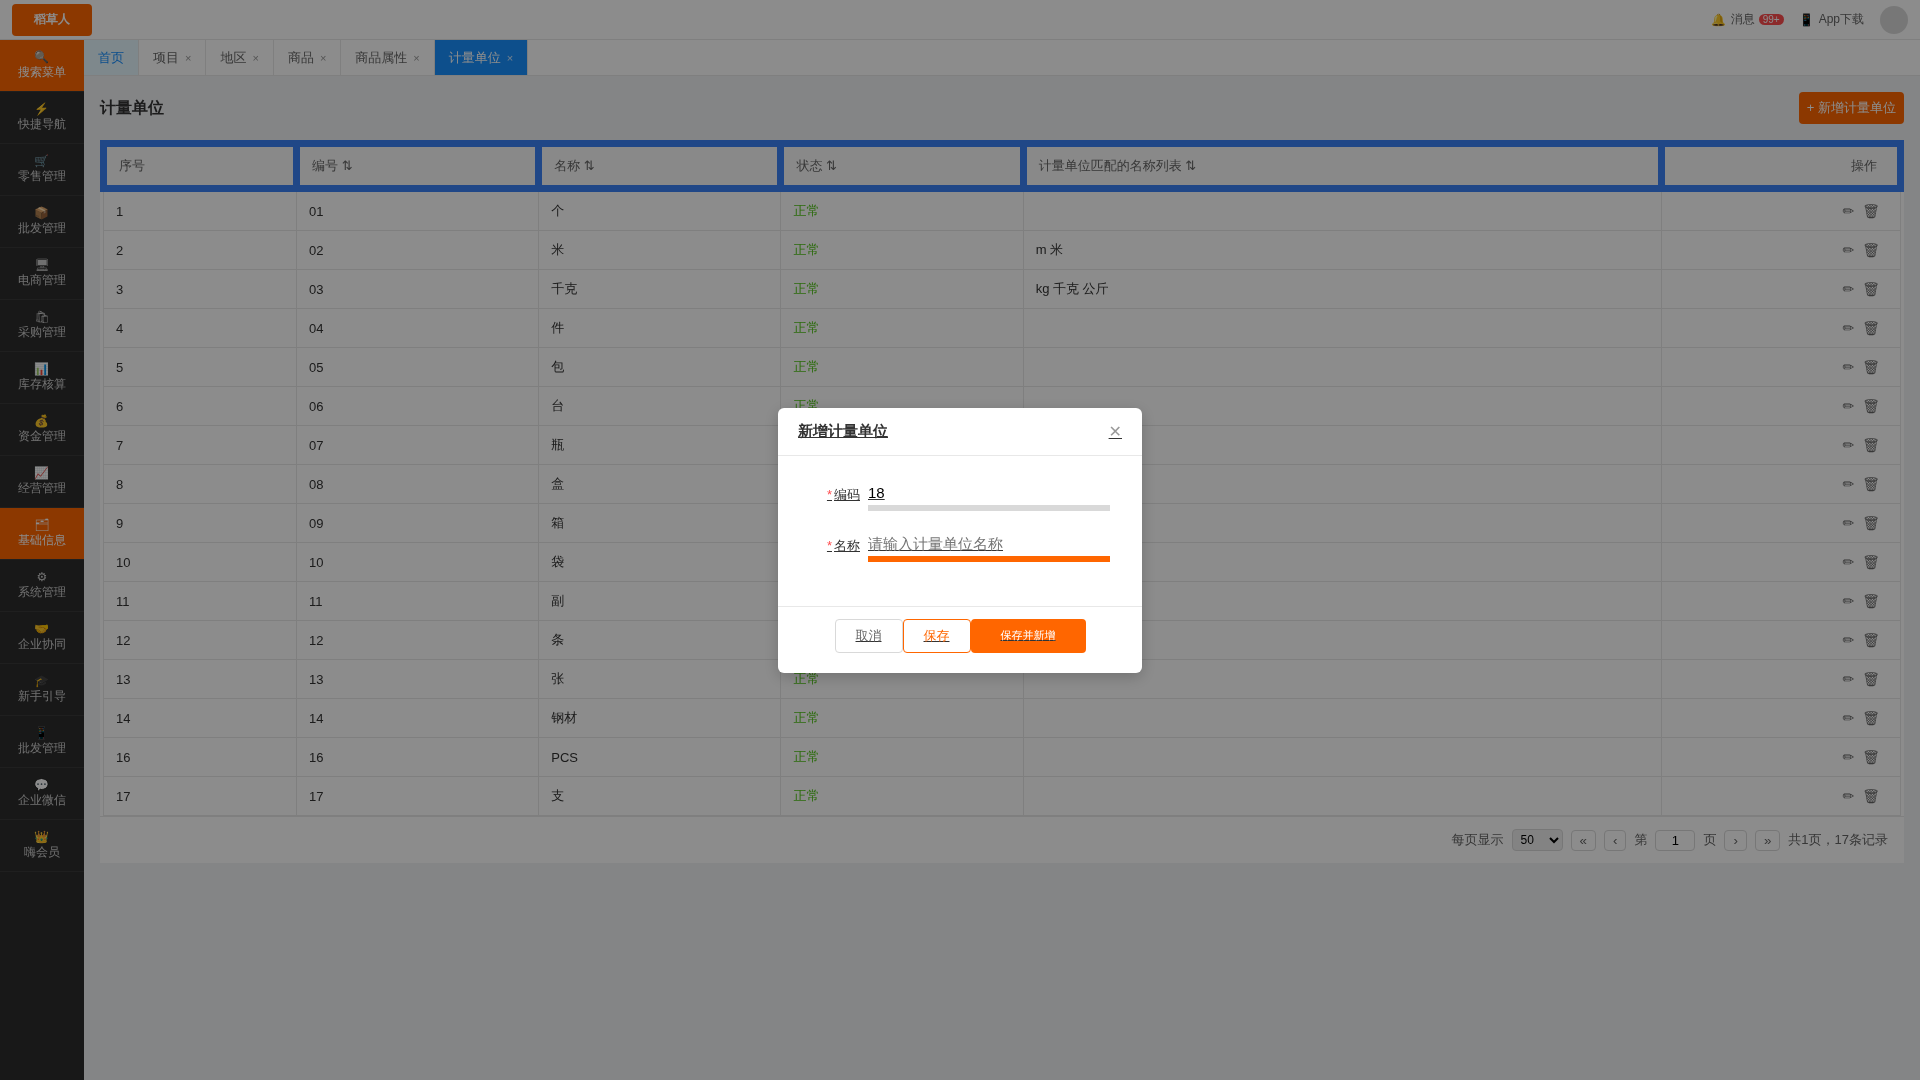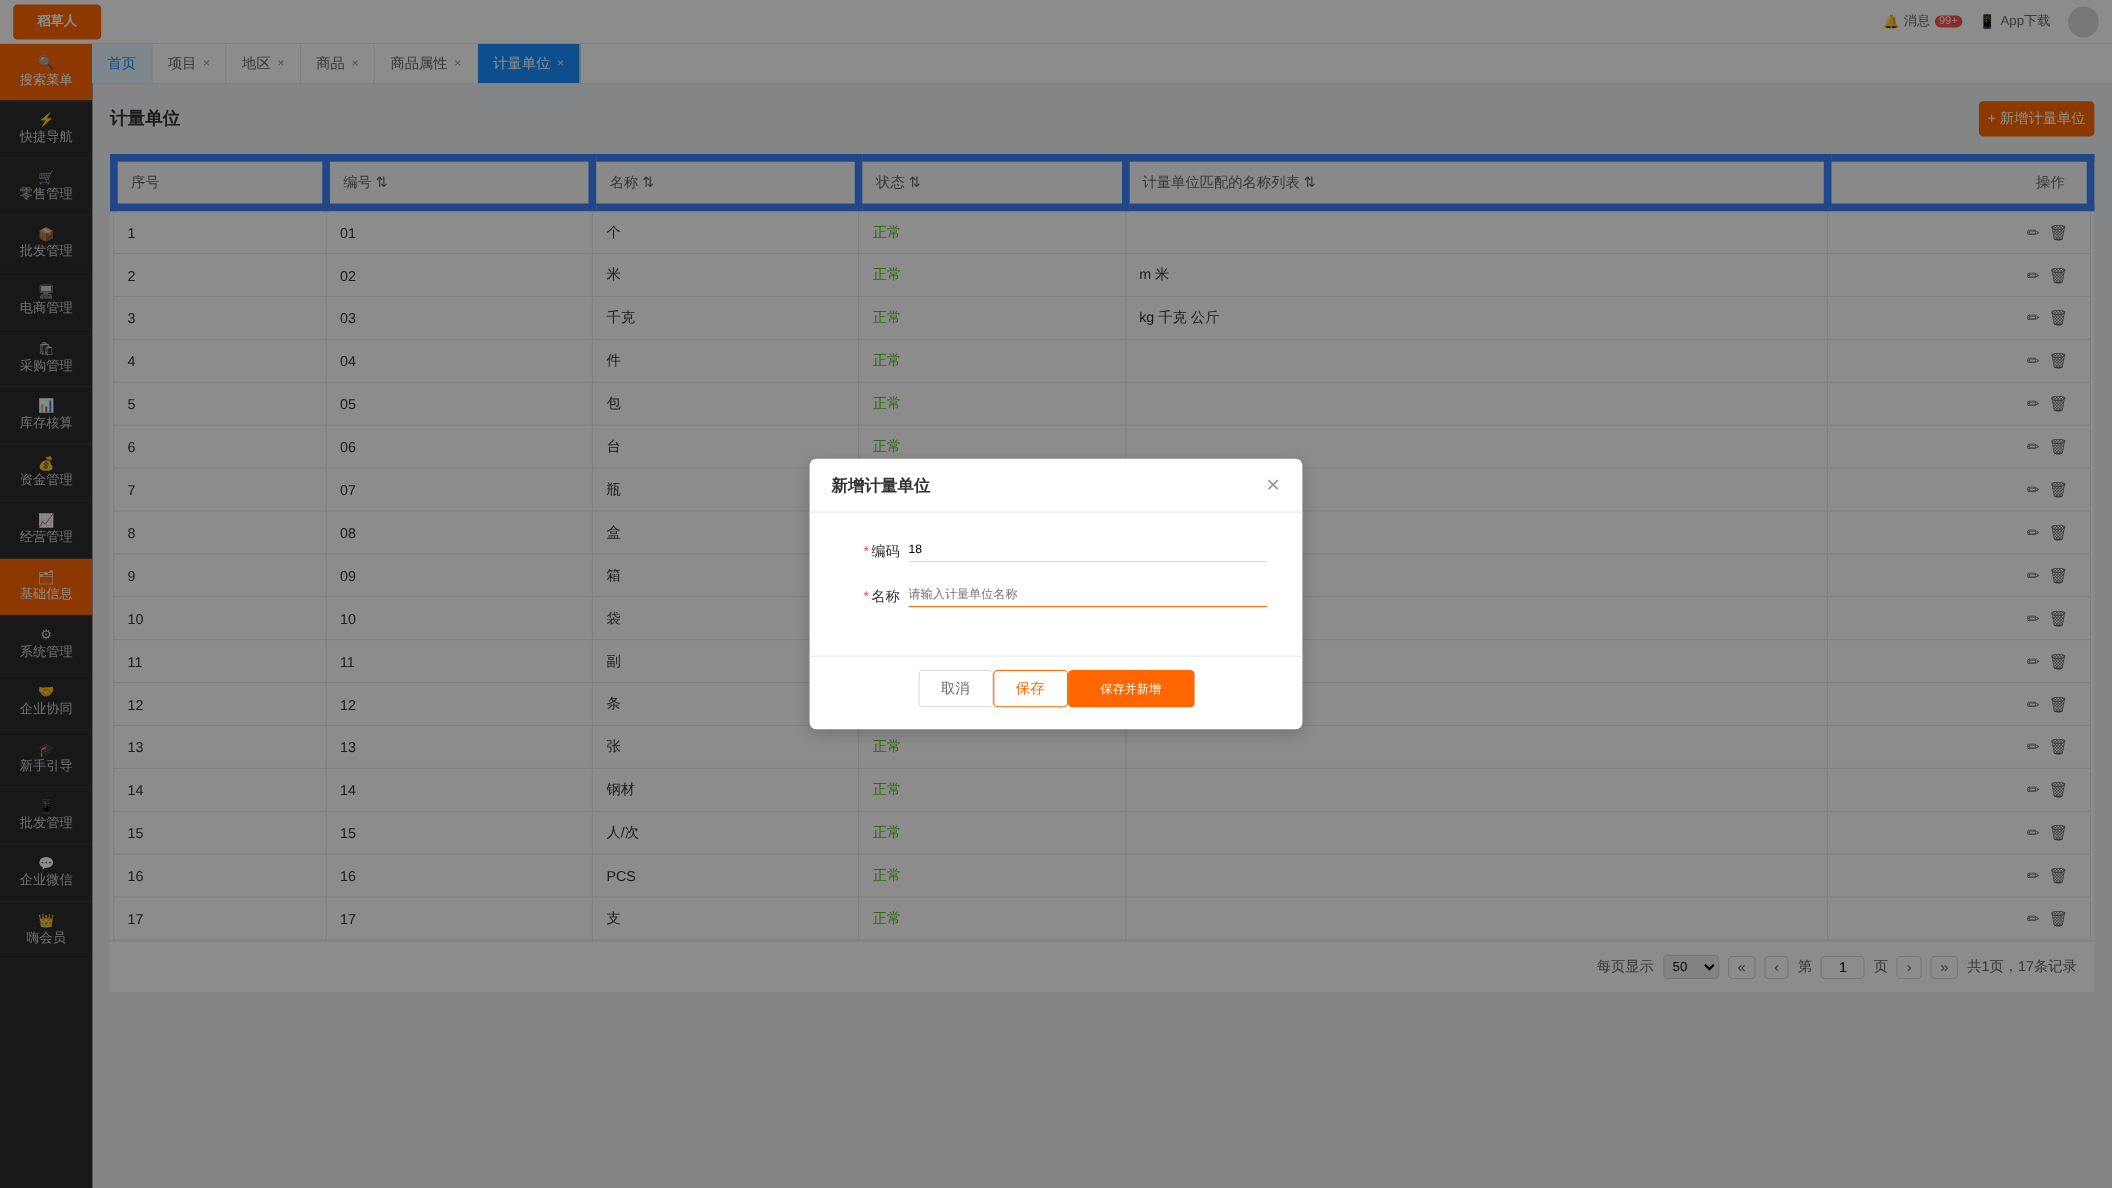--- a/index.html
+++ b/index.html
@@ -247,22 +247,23 @@
       top: 0; left: 0; right: 0; bottom: 0;
       background: rgba(0,0,0,0.45);
       z-index: 1000;
       display: flex;
       align-items: center;
       justify-content: center;
     }
     .modal {
       background: #fff;
       border-radius: 6px;
-      width: 448px;
+      width: 364px;
       box-shadow: 0 4px 16px rgba(0,0,0,0.2);
+      text-decoration: underline;
     }
     .modal-header {
       display: flex;
       align-items: center;
       justify-content: space-between;
       padding: 14px 20px;
       border-bottom: 1px solid #e8e8e8;
     }
     .modal-title {
       font-size: 15px;
@@ -291,23 +292,23 @@
       flex-shrink: 0;
     }
     .form-label.required::before {
       content: '*';
       color: #ff4d4f;
       margin-right: 2px;
     }
     .form-input {
       flex: 1;
       border: none;
-      border-bottom: 1px solid #a3a3a3;
+      border-bottom: 6px solid #a3a3a3;
       padding: 4px 0;
-      font-size: 11px;
+      font-size: 15px;
       outline: none;
     }
     .form-input.has-value { border-bottom-color: #d9d9d9; }
     .form-input-name {
       border-bottom-color: #ff6600;
     }
     .modal-footer {
       display: flex;
       justify-content: center;
       padding: 12px 20px 20px;
@@ -656,33 +657,20 @@
       <td><span class="status-normal">正常</span></td>
       <td></td>
       <td style="text-align:right;padding-right:20px;">
         <div class="action-icons" style="justify-content:flex-end;">
           <span class="action-icon">✏</span>
           <span class="action-icon">🗑</span>
         </div>
       </td>
     </tr>
             <tr>
-      <td>15</td>
-      <td>15</td>
-      <td>人/次</td>
-      <td><span class="status-normal">正常</span></td>
-      <td></td>
-      <td style="text-align:right;padding-right:20px;">
-        <div class="action-icons" style="justify-content:flex-end;">
-          <span class="action-icon">✏</span>
-          <span class="action-icon">🗑</span>
-        </div>
-      </td>
-    </tr>
-            <tr>
       <td>16</td>
       <td>16</td>
       <td>PCS</td>
       <td><span class="status-normal">正常</span></td>
       <td></td>
       <td style="text-align:right;padding-right:20px;">
         <div class="action-icons" style="justify-content:flex-end;">
           <span class="action-icon">✏</span>
           <span class="action-icon">🗑</span>
         </div>

